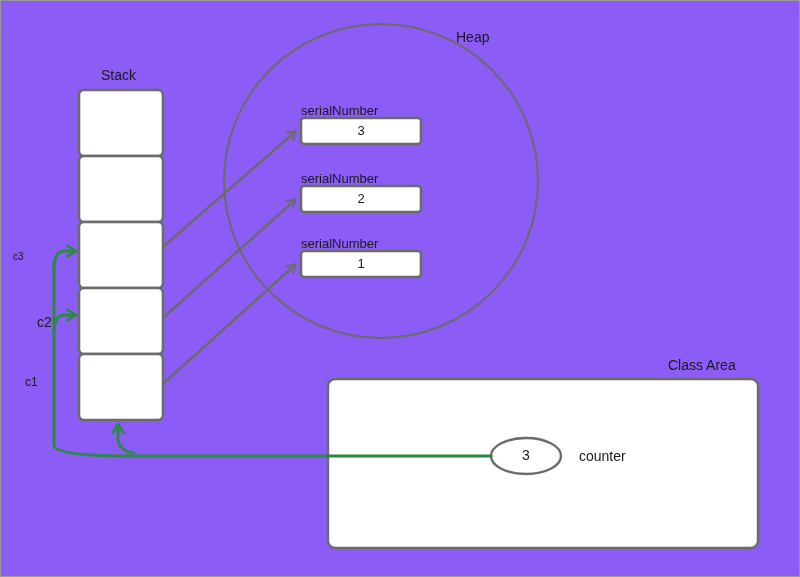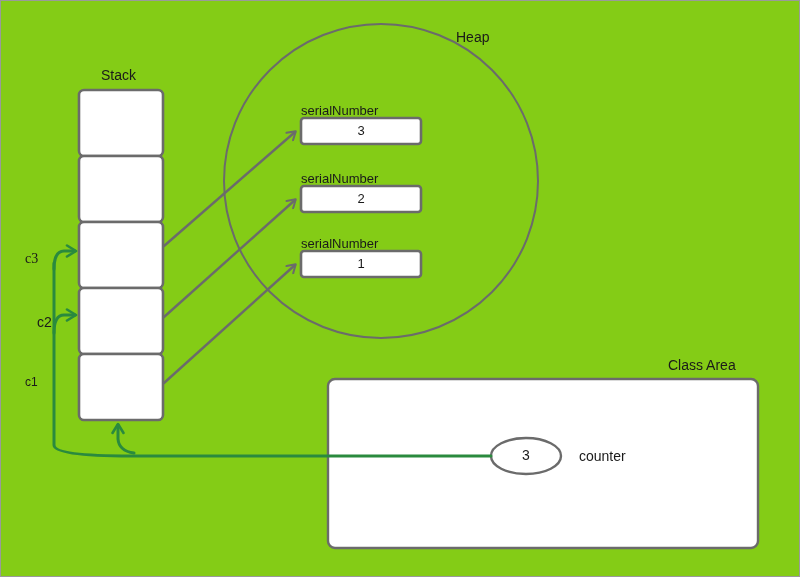--- a/index.html
+++ b/index.html
@@ -10,40 +10,40 @@
   body {
     width: 800px;
     height: 577px;
     font-family: "Liberation Sans", "DejaVu Sans", sans-serif;
     overflow: hidden;
   }
   #canvas {
     position: relative;
     width: 800px;
     height: 577px;
-    background: #84cc16;
+    background: #8b5cf6;
     box-sizing: border-box;
     border: 1px solid #9a9a9a;
   }
   #canvas > svg {
     position: absolute;
     left: 0;
     top: 0;
   }
   .lbl {
     position: absolute;
     color: #1a1a1a;
     white-space: nowrap;
     line-height: 1;
   }
   .lbl-heap      { left: 455px; top: 29px;  font-size: 14px; }
   .lbl-stack     { left: 100px; top: 67px;  font-size: 14px; }
   .lbl-classarea { left: 667px; top: 357px; font-size: 14px; }
   .lbl-counter   { left: 578px; top: 448px; font-size: 14px; }
-  .lbl-c3 { left: 24px; top: 251px; font-size: 14px; font-family: Liberation Serif, serif; }
+  .lbl-c3 { left: 12px; top: 251px; font-size: 10px; }
   .lbl-c2 { left: 36px; top: 314px; font-size: 14px; }
   .lbl-c1 { left: 24px; top: 375px; font-size: 12px; }
   .sn-cap {
     position: absolute;
     font-size: 13px;
     color: #1a1a1a;
     width: 120px;
     text-align: left;
     line-height: 1;
   }

